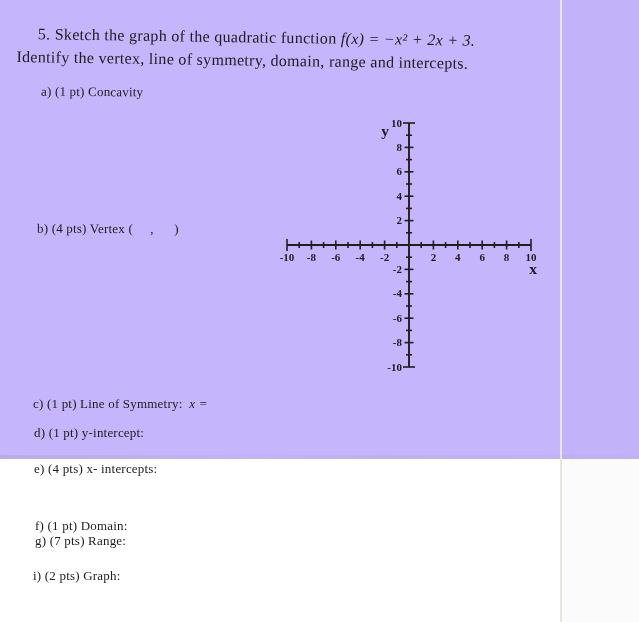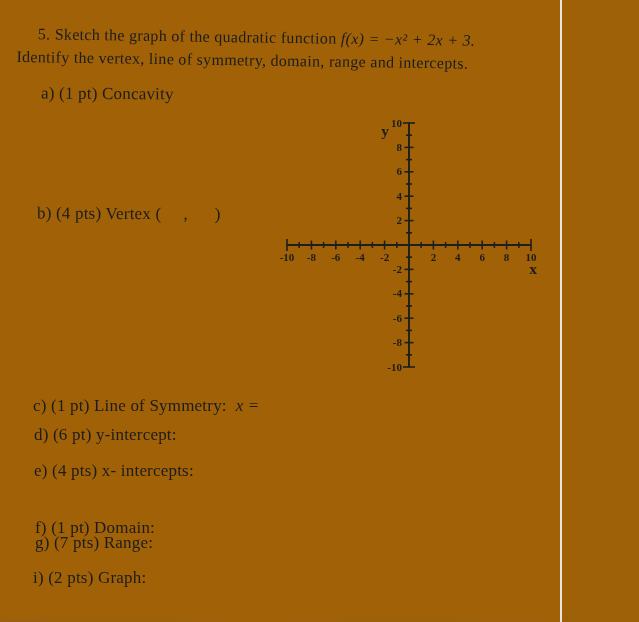--- a/index.html
+++ b/index.html
@@ -8,22 +8,22 @@
   }
   body {
     width: 639px;
     height: 622px;
     font-family: "Liberation Serif", "DejaVu Serif", serif;
     overflow: hidden;
   }
   .sheet {
     position: relative;
     width: 639px;
-    height: 622px;
-    background: #a16207;
+    height: 459px;
+    background: #c4b5fd;
     color: #1c1c1c;
   }
   
   .scan-streak {
     position: absolute;
     left: 560px;
     top: 0;
     width: 2px;
     height: 622px;
     background: #e9e6e2;
@@ -62,26 +62,26 @@
   }
   .header .line2 {
     margin: 0;
   }
   .math {
     font-style: italic;
   }
   
   .part {
     position: absolute;
-    font-size: 17px;
+    font-size: 13px;
     letter-spacing: 0.2px;
     white-space: pre;
   }
   .part-a { left: 41px; top: 84px;  transform: rotate(0.4deg); }
-  .part-b { left: 37px; top: 204px; transform: rotate(0.3deg); }
+  .part-b { left: 37px; top: 221px; transform: rotate(0.3deg); }
   .part-c { left: 33px; top: 389px; margin-top: 7px; }
   .part-d { left: 34px; top: 425px; }
   .part-e { left: 34px; top: 461px; }
   .part-f { left: 35px; top: 518px; }
   .part-g { left: 35px; top: 533px; }
   .part-i { left: 33px; top: 568px; }
   
   .graph-area {
     position: absolute;
     left: 270px;
@@ -112,21 +112,21 @@
     <p class="line1"><span>5.  Sketch the graph of the quadratic function </span><span class="math">f(x) = −x² + 2x + 3.</span></p>
     <p class="line2">Identify the vertex, line of symmetry, domain, range and intercepts.</p>
   </div>
 
   <div class="part part-a"><span>a) (1 pt) Concavity</span><span class="math"></span></div>
 
   <div class="part part-b"><span>b) (4 pts) Vertex (     ,      )</span><span class="math"></span></div>
 
   <div class="part part-c"><span>c) (1 pt) Line of Symmetry:  </span><span class="math">x =</span></div>
 
-  <div class="part part-d"><span>d) (6 pt) y-intercept:</span><span class="math"></span></div>
+  <div class="part part-d"><span>d) (1 pt) y-intercept:</span><span class="math"></span></div>
 
   <div class="part part-e"><span>e) (4 pts) x- intercepts:</span><span class="math"></span></div>
 
   <div class="part part-f"><span>f) (1 pt) Domain:</span><span class="math"></span></div>
 
   <div class="part part-g"><span>g) (7 pts) Range:</span><span class="math"></span></div>
 
   <div class="part part-i"><span>i) (2 pts) Graph:</span><span class="math"></span></div>
 
   <div class="graph-area">

